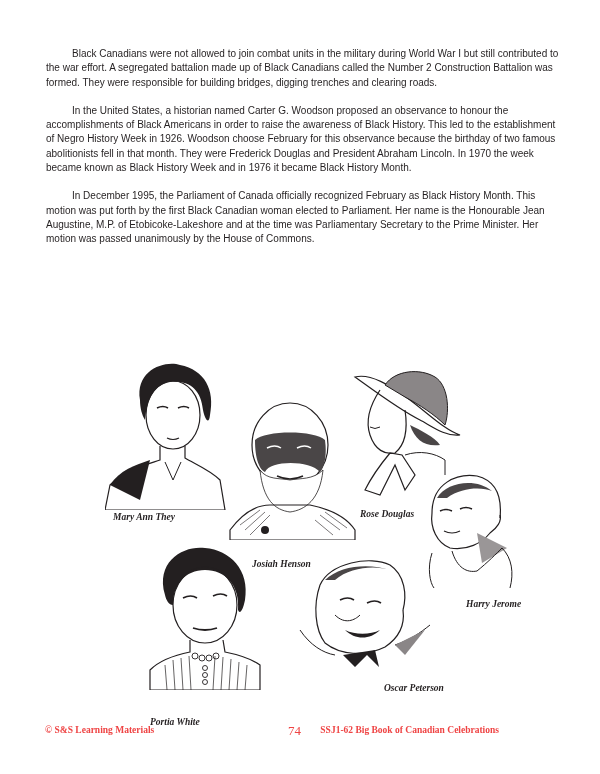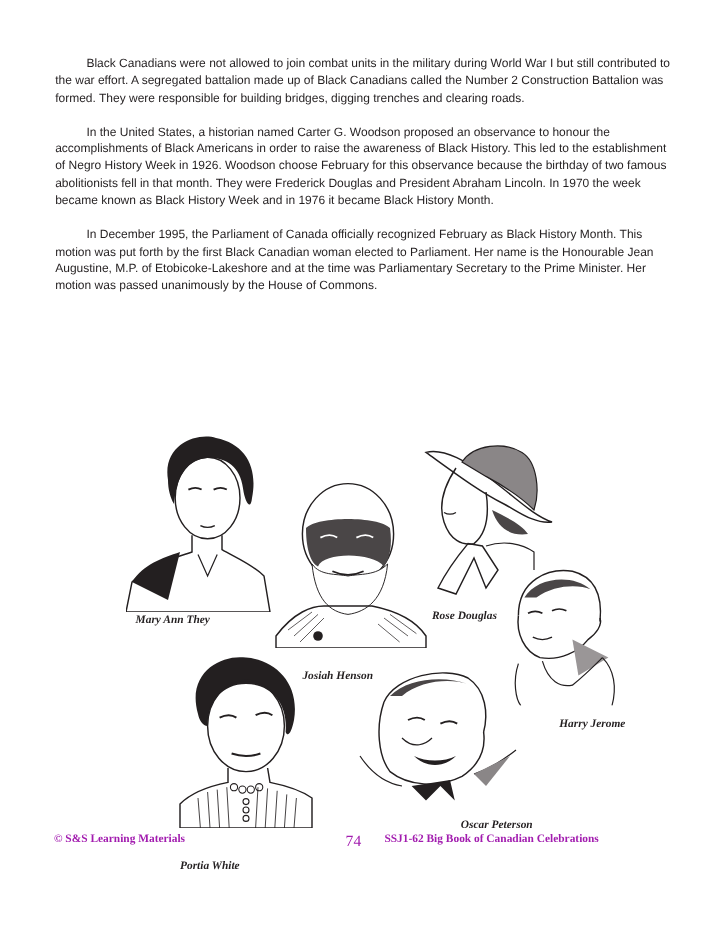--- a/index.html
+++ b/index.html
@@ -11,22 +11,22 @@
   }
   .body-text p { margin: 0 0 14px 0; text-indent: 26px; }
   .portraits { position: absolute; left: 0; top: 355px; width: 600px; height: 360px; }
   .portrait { position: absolute; }
   .portrait svg { display: block; }
   .caption {
     position: absolute; font-family: "Liberation Serif", serif; font-style: italic; font-weight: bold;
     font-size: 9.5px; white-space: nowrap; color: #231f20;
   }
   .footer {
-    position: absolute; left: 0; top: 693px; width: 545px; height: 20px;
-    font-family: "Liberation Serif", serif; color: #a21caf;
+    position: absolute; left: 0; top: 723px; width: 545px; height: 20px;
+    font-family: "Liberation Serif", serif; color: #ef4444;
   }
   .footer .left { position: absolute; left: 45px; top: 2px; font-size: 9.5px; font-weight: bold; }
   .footer .center { position: absolute; left: 288px; top: 0; font-size: 13px; }
   .footer .right { position: absolute; right: 46px; top: 2px; font-size: 9.5px; font-weight: bold; padding-left: 48px; }
 </style>
 </head>
 <body>
 
 <div class="page">
 

